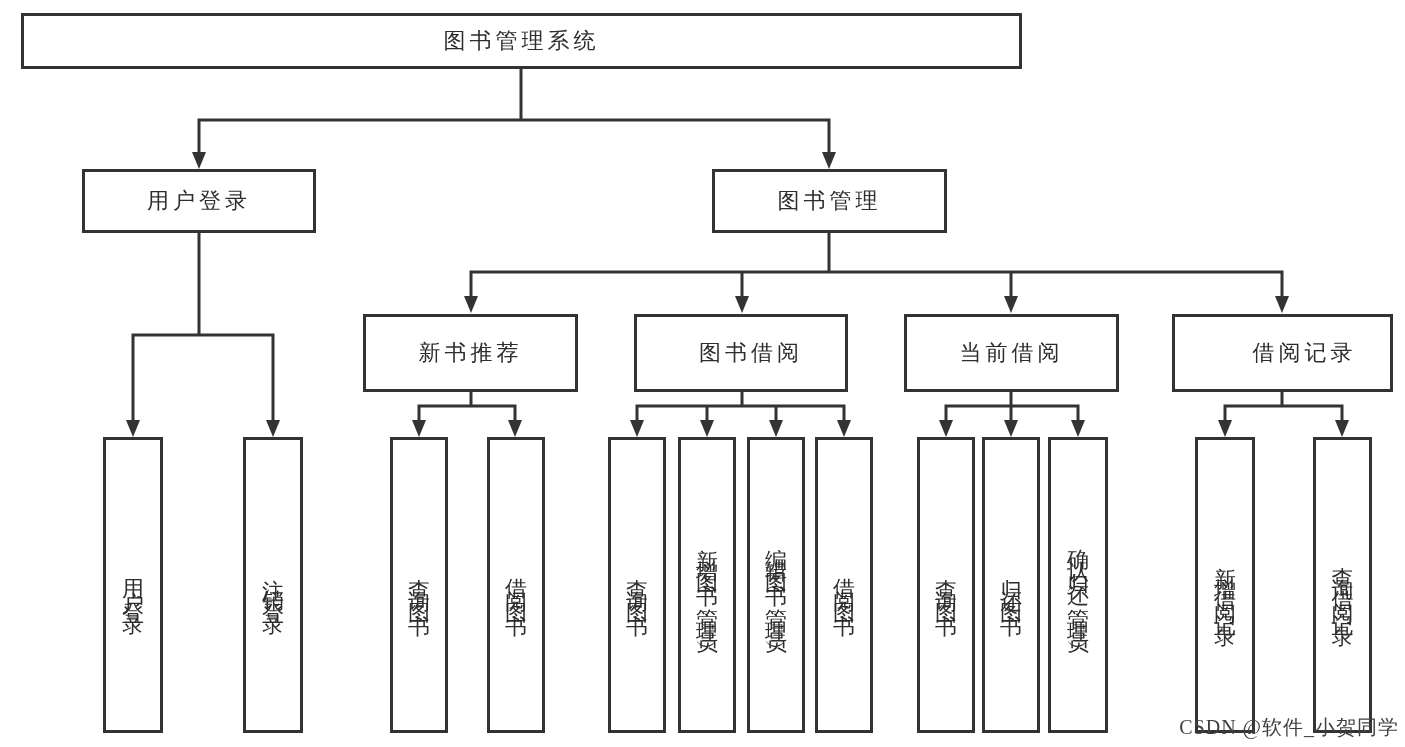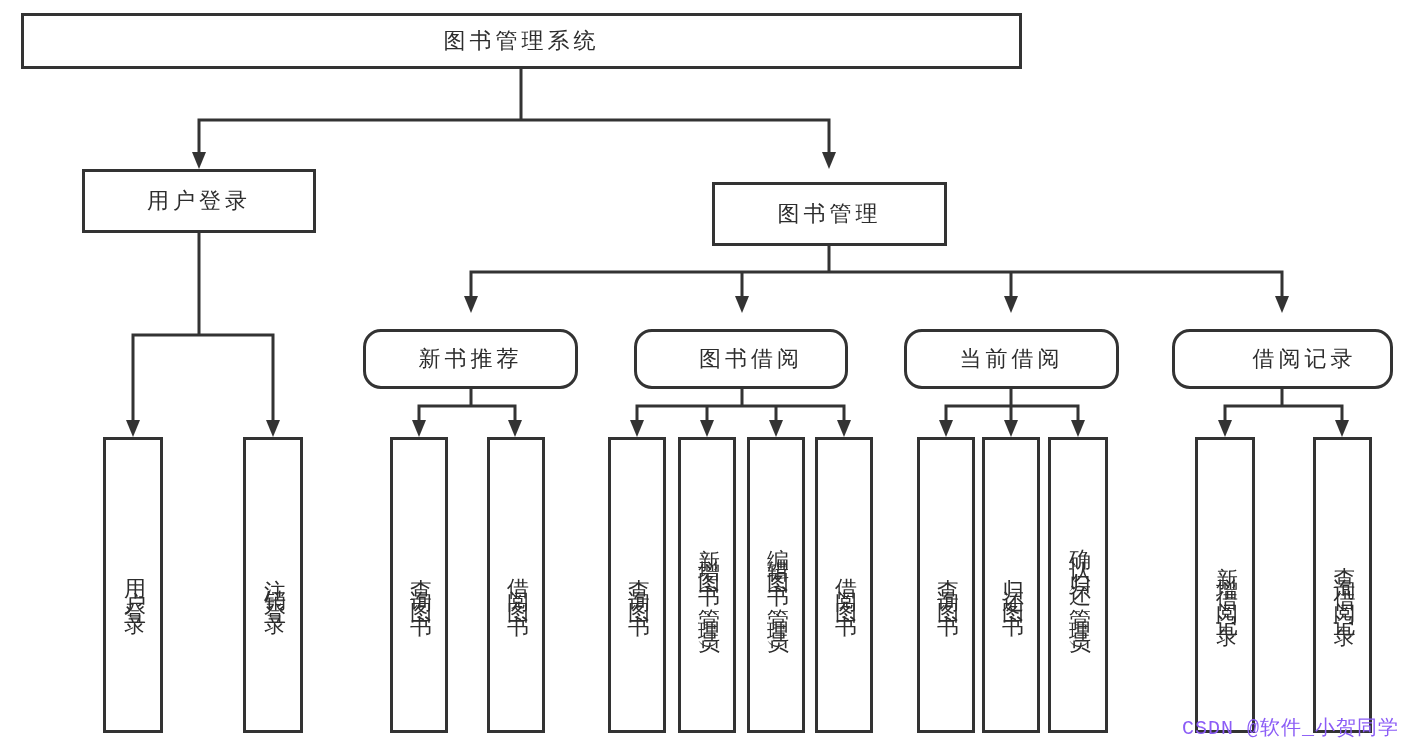--- a/index.html
+++ b/index.html
@@ -1,21 +1,21 @@
 <!DOCTYPE html>
 <html><head>
 <meta charset="utf-8">
 <style>
   html, body { margin: 0; padding: 0; background: #ffffff; }
   .canvas {
     position: relative;
     width: 1405px;
     height: 747px;
     background: #ffffff;
-    font-family: Liberation Mono, monospace;
+    font-family: Liberation Serif, serif;
     color: #2d2d2d;
     overflow: hidden;
   }
   svg.connectors {
     position: absolute;
     left: 0; top: 0;
     width: 1405px; height: 747px;
   }
   .node {
     position: absolute;
@@ -25,22 +25,22 @@
     display: flex;
     align-items: center;
     justify-content: center;
     font-size: 22px;
     letter-spacing: 4px;
     color: #2d2d2d;
     white-space: nowrap;
   }
   .title-box   { left: 21px;  top: 13px;  width: 1001px; height: 56px; }
   .lvl2-a      { left: 82px;  top: 169px; width: 234px;  height: 64px; }
-  .lvl2-b      { left: 712px; top: 182px; width: 235px;  height: 64px; }
-  .lvl3        { top: 329px; height: 60px; border-radius: 18px; }
+  .lvl2-b      { left: 712px; top: 169px; width: 235px;  height: 64px; }
+  .lvl3        { top: 314px; height: 78px; }
   .sec-0       { left: 363px;  width: 215px; }
   .sec-1       { left: 634px;  width: 214px; padding-left: 20px; }
   .sec-2       { left: 904px;  width: 215px; }
   .sec-3       { left: 1172px; width: 221px; padding-left: 44px; }
   .vbox {
     position: absolute;
     top: 437px;
     height: 296px;
     box-sizing: border-box;
     border: 3px solid #333333;
@@ -68,21 +68,21 @@
   .vd1 { left: 917px;  width: 58px; }
   .vd2 { left: 982px;  width: 58px; }
   .vd3 { left: 1048px; width: 60px; }
   .ve1 { left: 1195px; width: 60px; }
   .ve2 { left: 1313px; width: 59px; }
   .watermark {
     position: absolute;
     right: 6px;
     top: 714px;
     font-size: 20px;
-    color: #8b5cf6;
+    color: #404040;
     letter-spacing: 1px;
     z-index: 5;
     white-space: nowrap;
   }
 </style>
 </head>
 <body>
 
 <div class="canvas">
 

